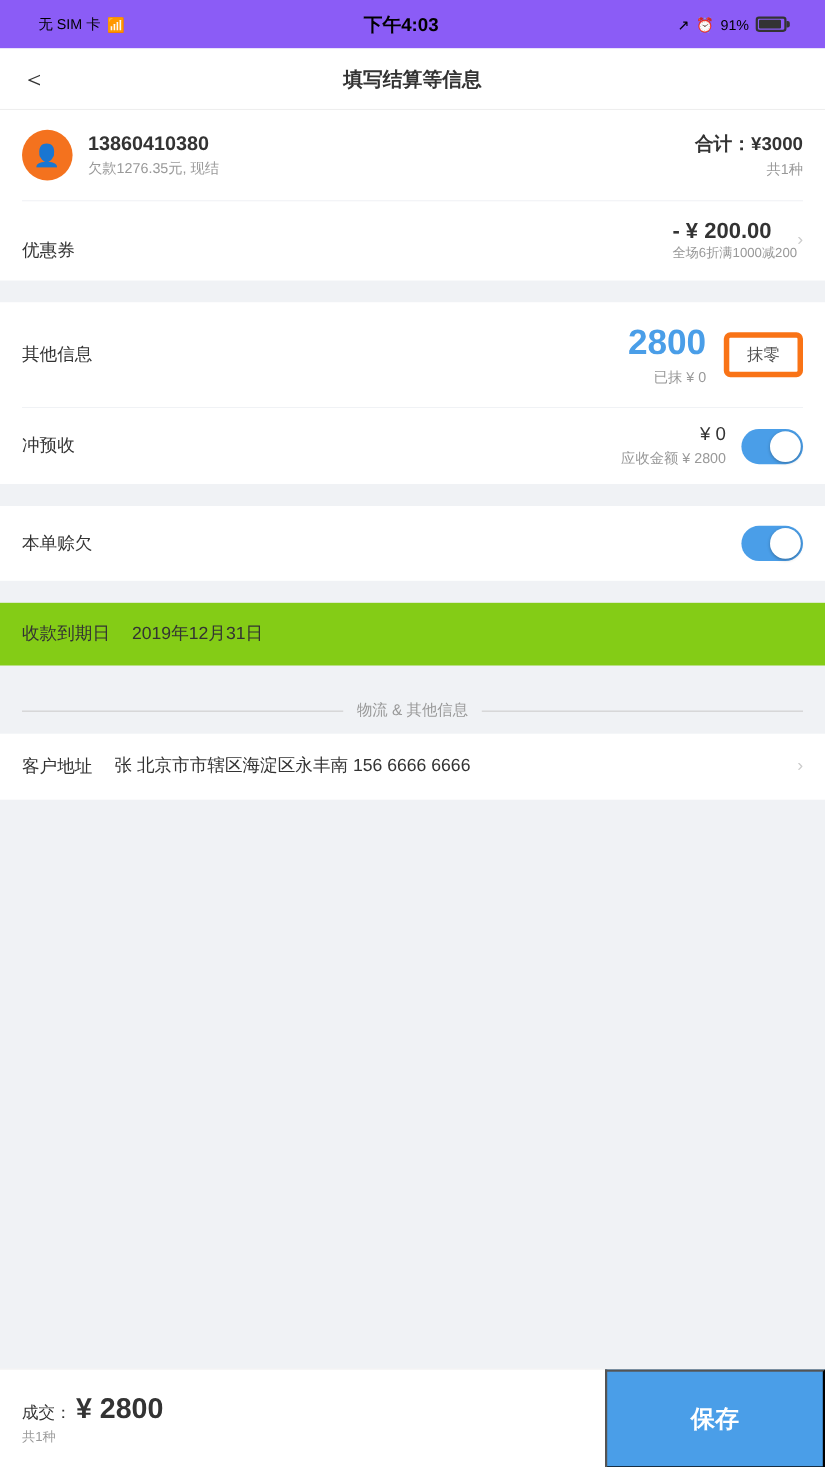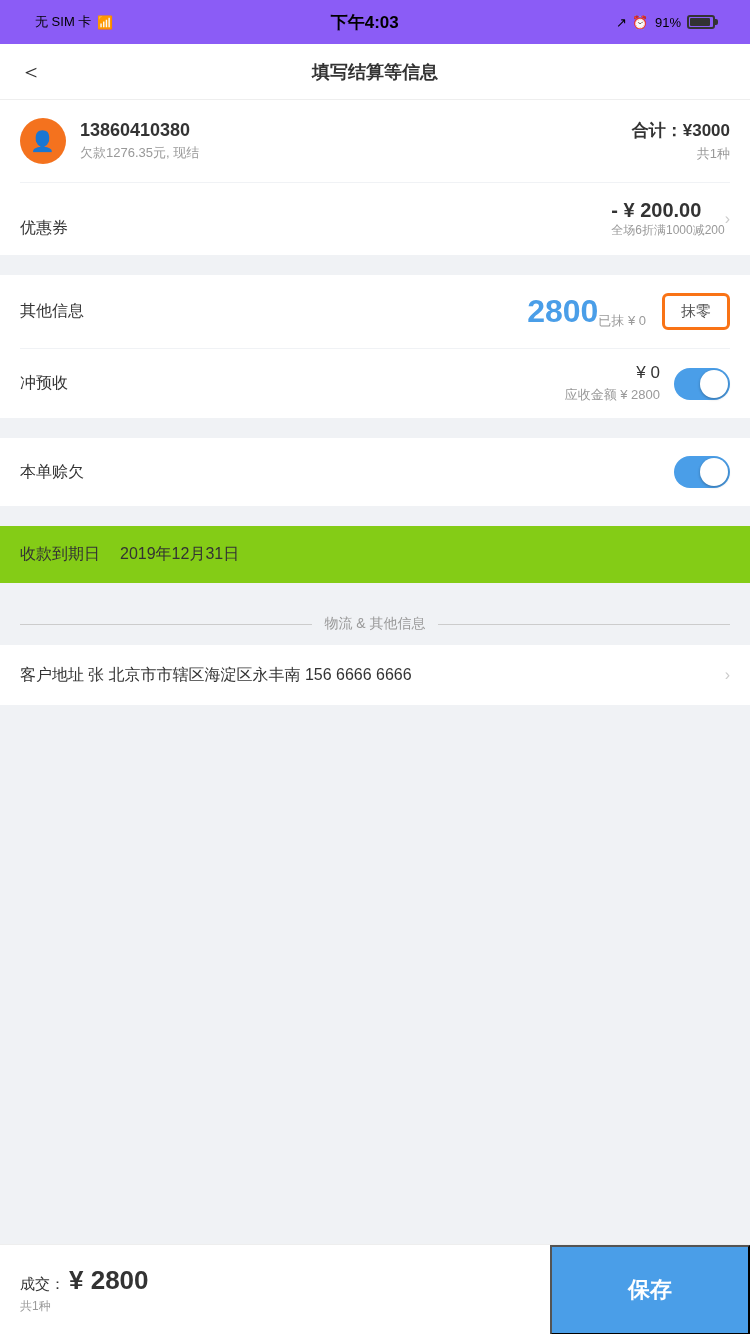--- a/index.html
+++ b/index.html
@@ -115,30 +115,30 @@
     .form-row {
       display: flex;
       align-items: center;
       justify-content: space-between;
       padding: 18px 20px;
       background: #fff;
     }
     .form-label { font-size: 16px; color: #333; }
     .amount-value { font-size: 32px; font-weight: 700; color: #4a9ee8; }
     .round-zero-btn {
-      border: 3px solid #f97316;
+      border: 5px solid #f97316;
       border-radius: 6px;
       padding: 6px 16px;
       font-size: 15px;
       color: #555;
       background: #fff;
       cursor: pointer;
     }
     .amount-sub { font-size: 13px; color: #999; text-align: right; margin-top: 4px; }
-    .form-right-col { display: flex; flex-direction: row; align-items: flex-end; }
+    .form-right-col { display: flex; flex-direction: column; align-items: flex-end; }
 
     
     .toggle {
       width: 56px; height: 32px; border-radius: 16px;
       background: #4a9ee8; position: relative; cursor: pointer;
       display: inline-block; flex-shrink: 0;
     }
     .toggle-thumb {
       width: 28px; height: 28px; border-radius: 50%;
       background: #fff; position: absolute;
@@ -194,21 +194,21 @@
     .section-header-text { font-size: 14px; color: #999; white-space: nowrap; }
 
     
     .address-row {
       display: flex;
       align-items: center;
       padding: 18px 20px;
       background: #fff;
       justify-content: space-between;
     }
-    .address-label { font-size: 16px; color: #333; flex-shrink: 0; margin-right: 4px; }
+    .address-label { font-size: 16px; color: #333; flex-shrink: 0; margin-right: 20px; }
     .address-value { font-size: 16px; color: #333; flex: 1; line-height: 1.5; }
 
     
     .bottom-bar {
       position: fixed;
       bottom: 0;
       width: 750px;
       height: 90px;
       background: #fff;
       display: flex;

